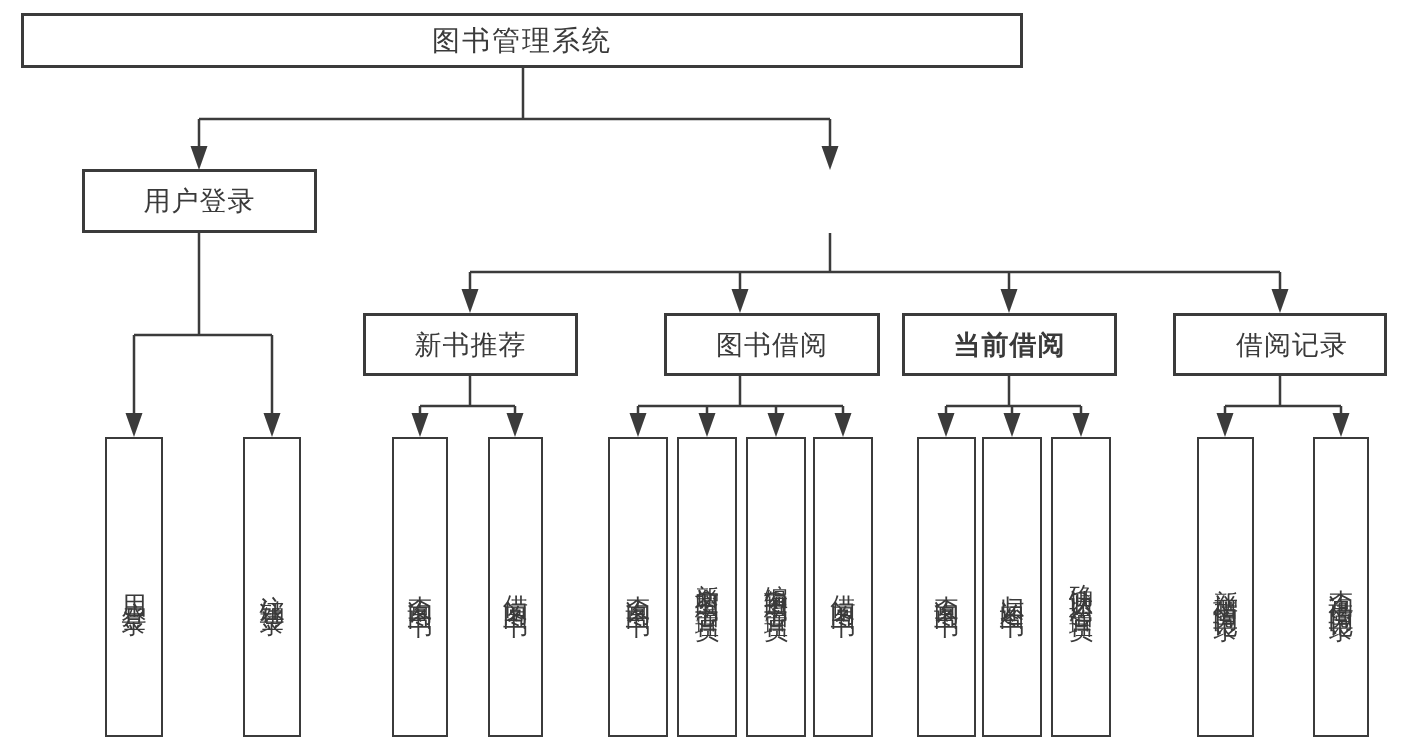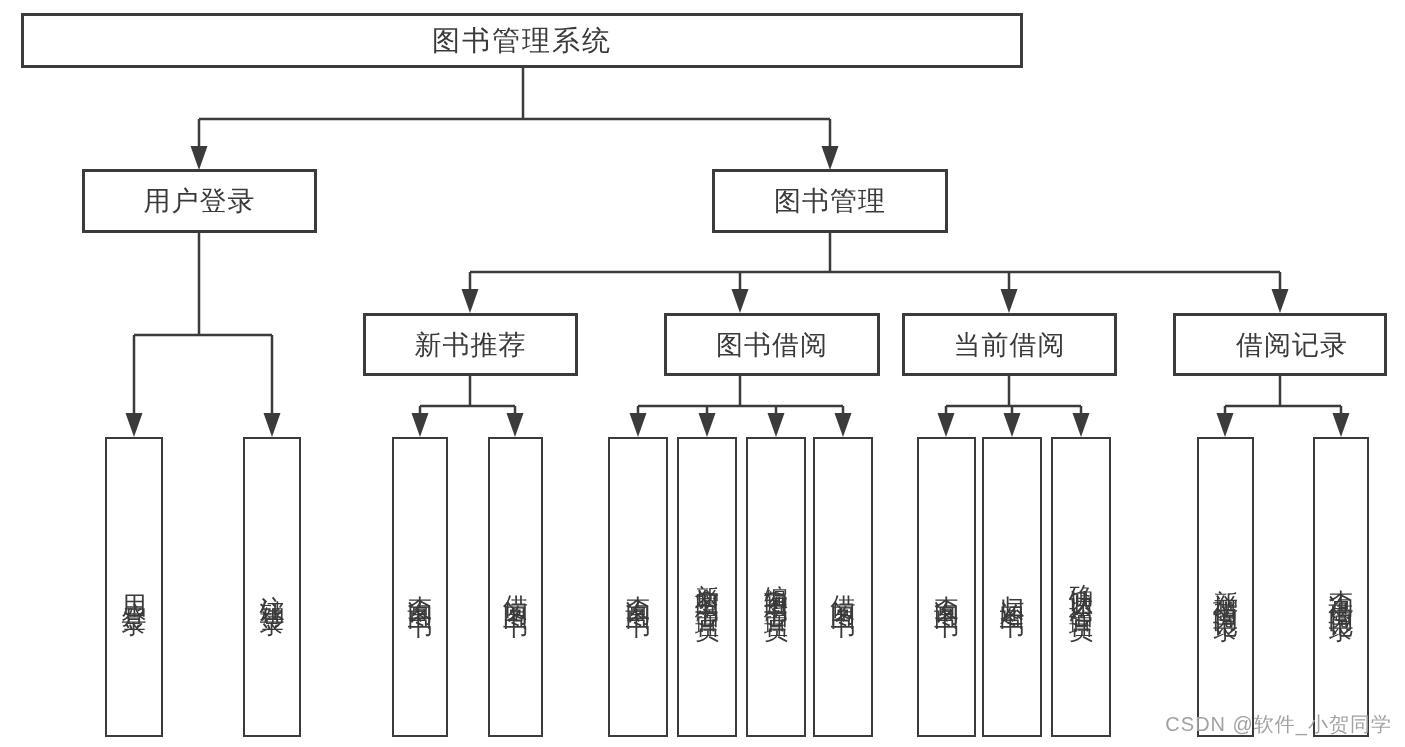--- a/index.html
+++ b/index.html
@@ -100,31 +100,28 @@
     </g>
   </svg>
 
   <div class="hbox root" style="left:21px;top:13px;width:1002px;height:55px;">
     <span>图书管理系统</span>
   </div>
 
   <div class="hbox" style="left:82px;top:169px;width:235px;height:64px;">
     <span>用户登录</span>
   </div>
-  <div class="hbox" style="left:712px;top:169px;width:236px;height:64px;">
-    <span>图书管理</span>
-  </div>
 
   <div class="hbox" style="left:363px;top:313px;width:215px;height:63px;align-items:center;">
     <span>新书推荐</span>
   </div>
   <div class="hbox" style="left:632px;top:313px;width:216px;height:63px;margin-left:32px;">
     <span>图书借阅</span>
   </div>
-  <div class="hbox" style="left:902px;top:313px;width:215px;height:63px;">
+  <div class="hbox" style="left:902px;top:313px;width:215px;height:63px;font-weight:bold;">
     <span>当前借阅</span>
   </div>
   <div class="hbox" style="left:1173px;top:313px;width:214px;height:63px;padding-left:24px;">
     <span>借阅记录</span>
   </div>
 
   <div class="leaf" style="left:105px;width:58px;">
     <span class="vtext">用户登录</span>
   </div>
   <div class="leaf" style="left:243px;width:58px;">
@@ -161,15 +158,14 @@
     <span class="vtext">确认归还（管理员）</span>
   </div>
 
   <div class="leaf" style="left:1197px;width:57px;">
     <span class="vtext">新增借阅记录</span>
   </div>
   <div class="leaf" style="left:1313px;width:56px;">
     <span class="vtext">查询借阅记录</span>
   </div>
 
-  <div class="watermark">CSDN @软件_小贺同学</div>
 
 </div>
 
 </body></html>

